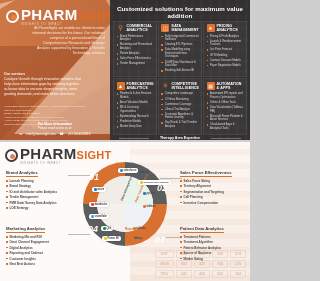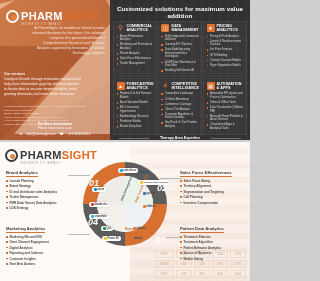--- a/index.html
+++ b/index.html
@@ -56,21 +56,21 @@
   .logo-mark{
     width:13px;height:13px;border-radius:50%;
     border:2px solid #fff;
     position:relative; background:#d0703c;
   }
   .logo-mark:after{
     content:""; position:absolute; left:3px; top:3px;
     width:5px;height:5px;border-radius:50%;background:#e8833f;
   }
   .logo-text{ line-height:1; }
-  .logo-w1{ font-size:11px; font-weight:bold; color:#fff; letter-spacing:.3px;}
+  .logo-w1{ font-size:15px; font-weight:bold; color:#fff; letter-spacing:.3px;}
   .logo-w2{ font-size:11px; font-weight:bold; color:#e06a24; letter-spacing:.3px;}
   .logo-tag{ font-size:2.6px; color:#f0d6c4; letter-spacing:.8px; margin-top:1px;}
 
   .intro-para{
     position:absolute; right:5px; top:26px; width:74px; z-index:7;
     font-size:3.5px; line-height:1.45; color:#fae7da; text-align:right;
   }
   .services-block{
     position:absolute; left:4px; top:72px; width:78px; z-index:7;
     font-size:3.5px; line-height:1.45; color:#fff6ee; text-align:left;
@@ -195,24 +195,24 @@
   }
   .quad{ position:absolute; width:50%; height:50%; }
   .q-tl{ left:0; top:0; background:#f0ece7;}
   .q-tr{ right:0; top:0; background:#eaf3ea;}
   .q-bl{ left:0; bottom:0; background:#f4f1ed;}
   .q-br{ right:0; bottom:0; background:#eef2f6;}
   .donut-num{
     position:absolute; color:#fff; font-weight:bold; font-size:9px; z-index:5;
     font-style:italic;
   }
-  .dn1{ left:89px; top:36px;}
+  .dn1{ left:89px; top:30px;}
   .dn2{ left:157px; top:41px;}
   .dn3{ left:155px; top:93px;}
-  .dn4{ left:88px; top:75px;}
+  .dn4{ left:88px; top:82px;}
 
   .ring-lbl{
     position:absolute; z-index:6; font-size:3.2px; font-weight:bold; color:#d8702f;
   }
   .rl-dm{ left:113px; top:44px; transform:rotate(-68deg); color:#555;}
   .rl-dt{ left:126px; top:44px; transform:rotate(-68deg);}
   .rl-ra{ left:125px; top:85px; text-align:center;}
 
   .logo-chip{
     position:absolute; z-index:7;

